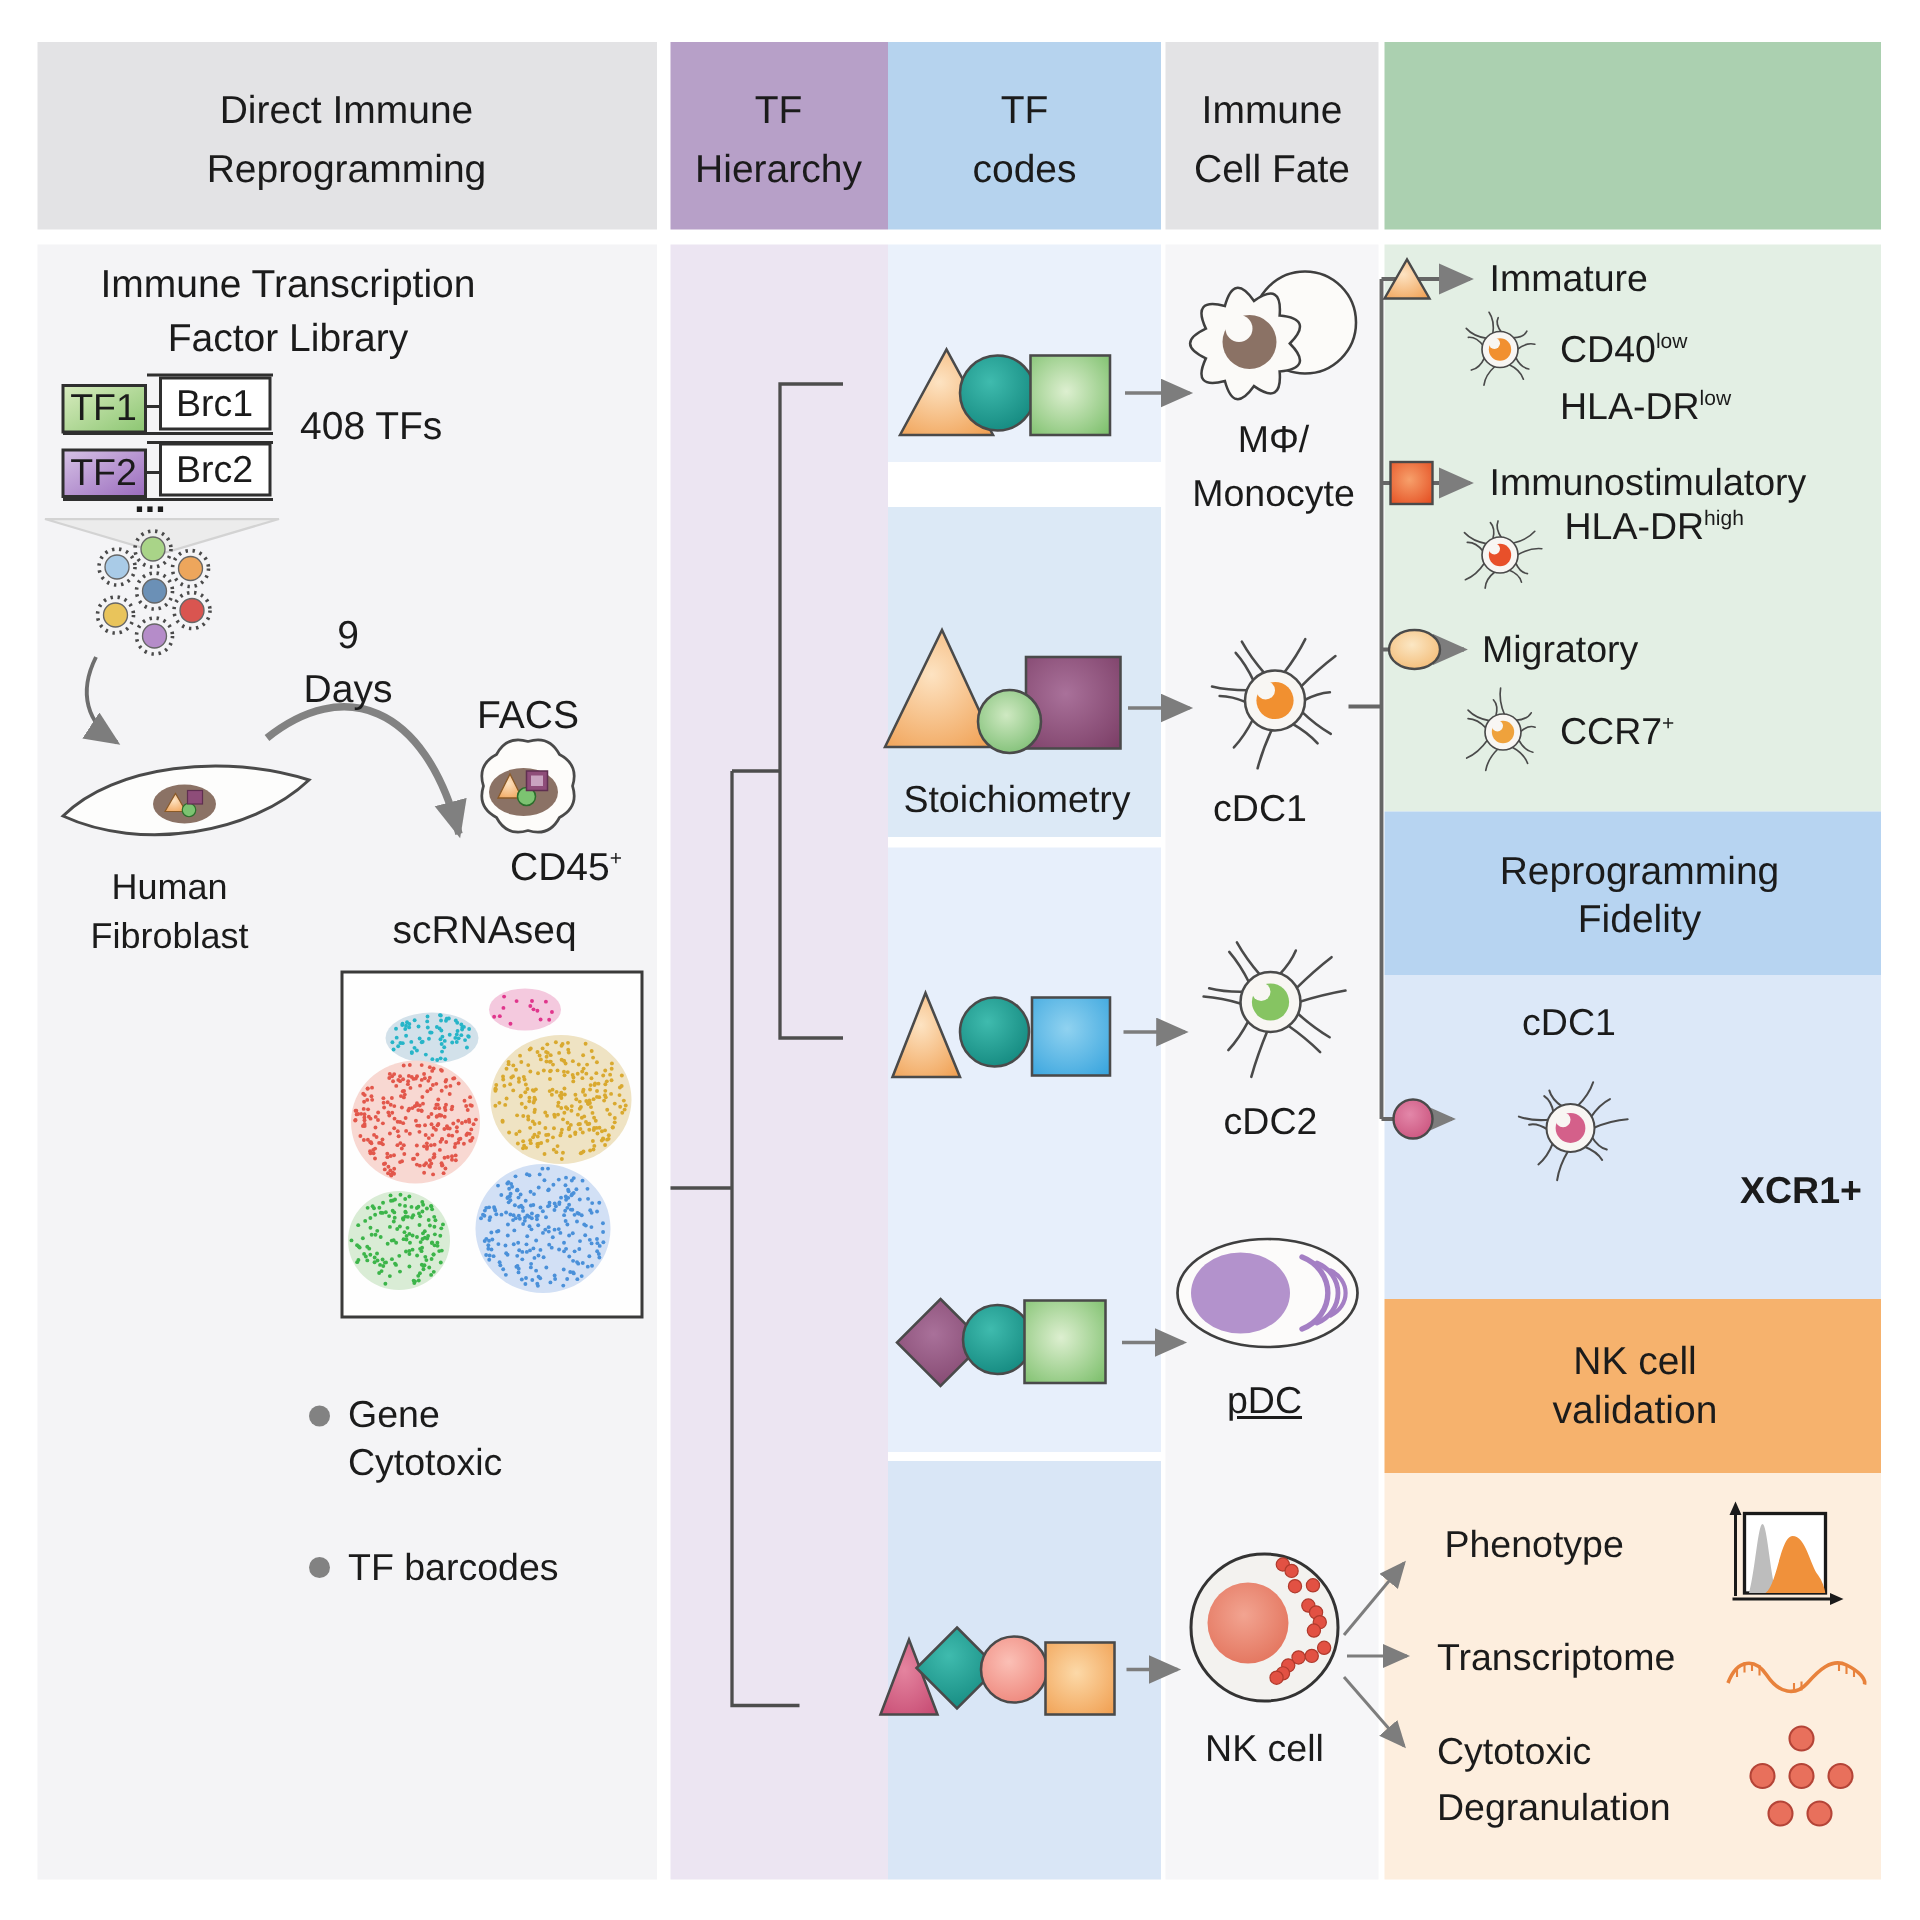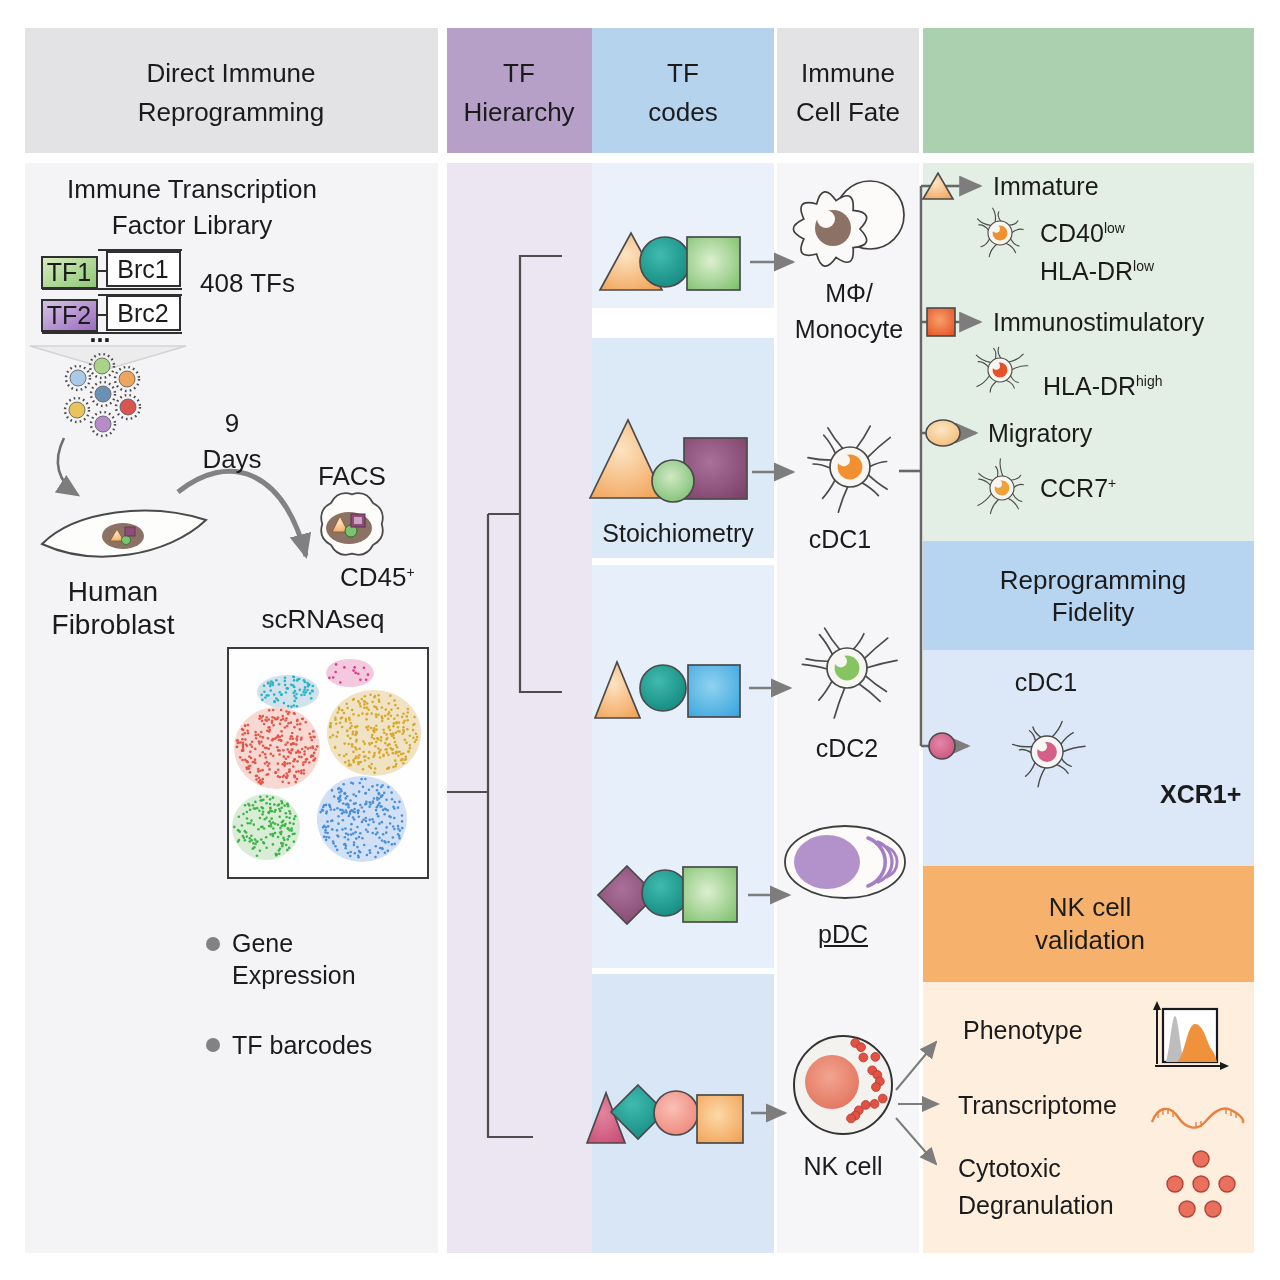--- a/index.html
+++ b/index.html
@@ -1411,41 +1411,41 @@
   <div class="lbl c" style="left:143px;top:269px;">Brc1</div>
   <div class="lbl c" style="left:69px;top:315px;">TF2</div>
   <div class="lbl c" style="left:143px;top:313px;">Brc2</div>
   <div class="lbl c" style="left:100px;top:333px;font-weight:bold;">...</div>
   <div class="lbl l" style="left:200px;top:284px;font-size:26px;">408 TFs</div>
 
   <div class="lbl c" style="left:232px;top:441px;font-size:26px;line-height:36px;">9
 Days</div>
   <div class="lbl c" style="left:352px;top:477px;font-size:26px;">FACS</div>
   <div class="lbl l" style="left:340px;top:578px;font-size:26px;"><span>CD45</span><sup>+</sup></div>
-  <div class="lbl c" style="left:113px;top:608px;font-size:28px;line-height:33px;">Human
+  <div class="lbl c" style="left:113px;top:608px;font-size:24px;line-height:33px;">Human
 Fibroblast</div>
   <div class="lbl c" style="left:323px;top:620px;font-size:26px;">scRNAseq</div>
   <div class="lbl" style="left:232px;top:927px;">Gene
-Expression</div>
+Cytotoxic</div>
   <div class="lbl l" style="left:232px;top:1045px;">TF barcodes</div>
 
   <div class="lbl c" style="left:678px;top:533px;">Stoichiometry</div>
 
   <div class="lbl c" style="left:849px;top:311px;line-height:36px;">MΦ/
 Monocyte</div>
   <div class="lbl c" style="left:840px;top:539px;">cDC1</div>
   <div class="lbl c" style="left:847px;top:748px;">cDC2</div>
   <div class="lbl c" style="left:843px;top:934px;text-decoration:underline;">pDC</div>
   <div class="lbl c" style="left:843px;top:1166px;text-align:center;">NK cell</div>
 
   <div class="lbl l" style="left:993px;top:186px;">Immature</div>
   <div class="lbl l" style="left:1040px;top:233px;"><span>CD40</span><sup>low</sup></div>
   <div class="lbl l" style="left:1040px;top:271px;"><span>HLA-DR</span><sup>low</sup></div>
   <div class="lbl l" style="left:993px;top:322px;">Immunostimulatory</div>
-  <div class="lbl l" style="left:1043px;top:386px;text-align:center;"><span>HLA-DR</span><sup>high</sup></div>
+  <div class="lbl l" style="left:1043px;top:351px;text-align:center;"><span>HLA-DR</span><sup>high</sup></div>
   <div class="lbl l" style="left:988px;top:433px;">Migratory</div>
   <div class="lbl l" style="left:1040px;top:488px;"><span>CCR7</span><sup>+</sup></div>
 
   <div class="lbl c" style="left:1093px;top:596px;font-size:26px;line-height:32px;">Reprogramming
 Fidelity</div>
   <div class="lbl c" style="left:1046px;top:682px;">cDC1</div>
   <div class="lbl l" style="left:1160px;top:794px;font-weight:bold;">XCR1+</div>
 
   <div class="lbl c" style="left:1090px;top:924px;font-size:26px;">NK cell validation</div>
   <div class="lbl l" style="left:963px;top:1030px;">Phenotype</div>

